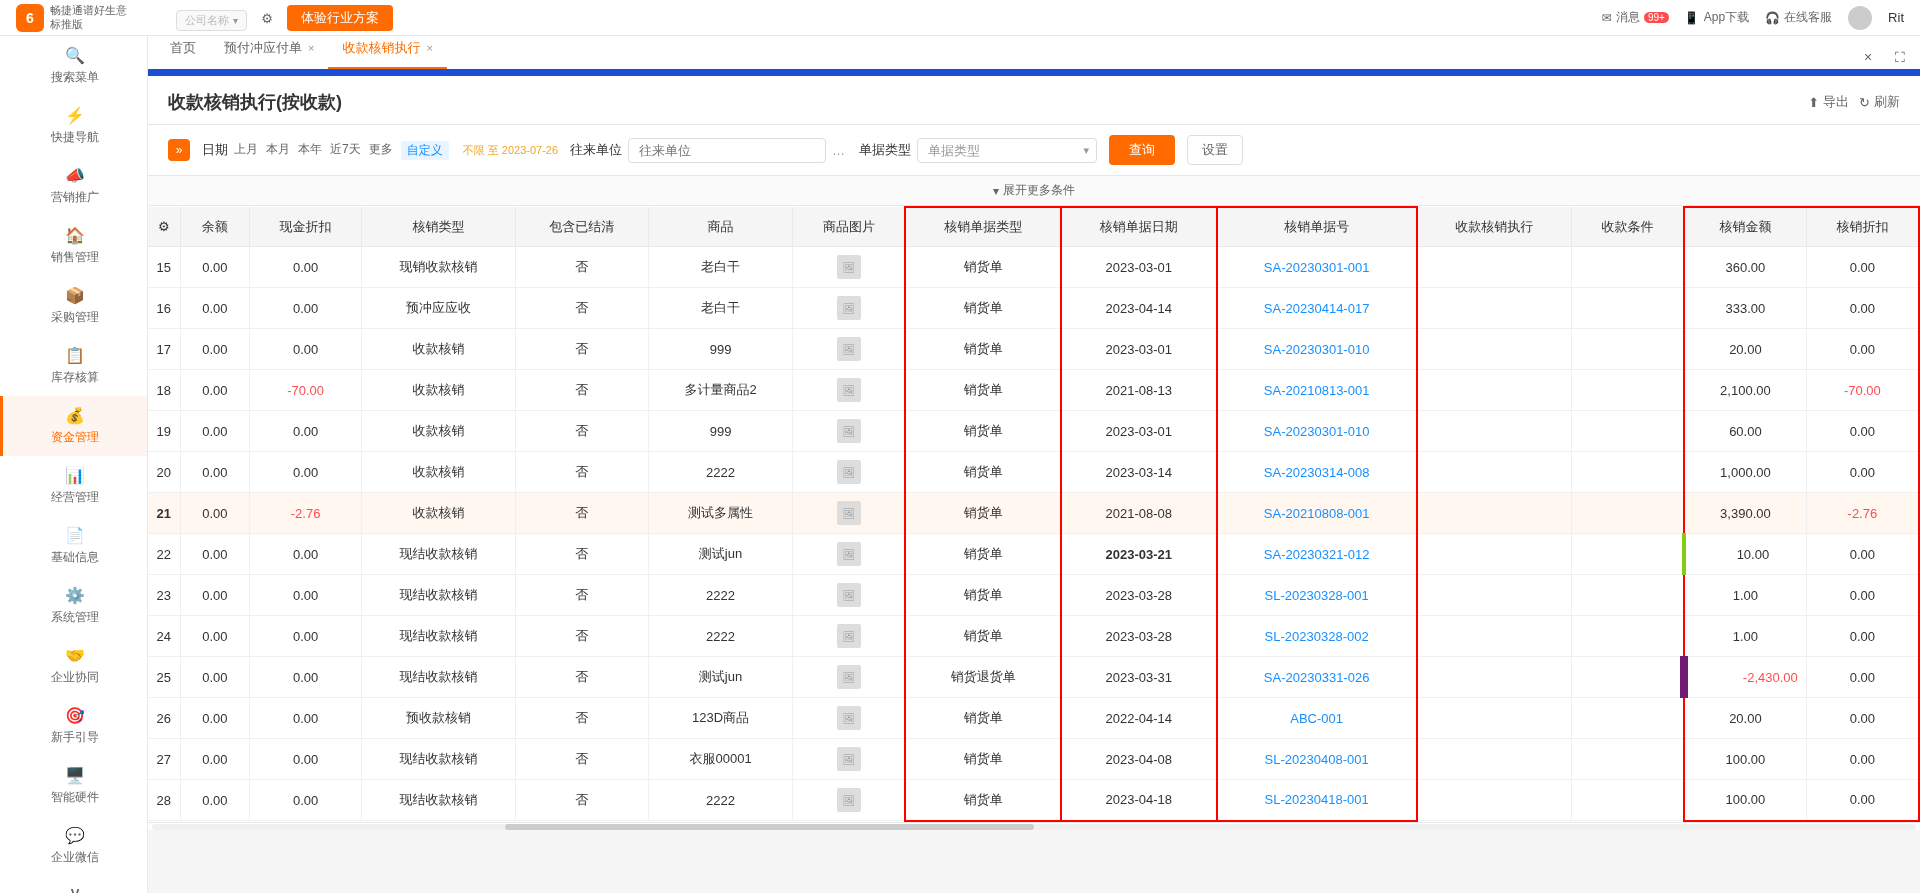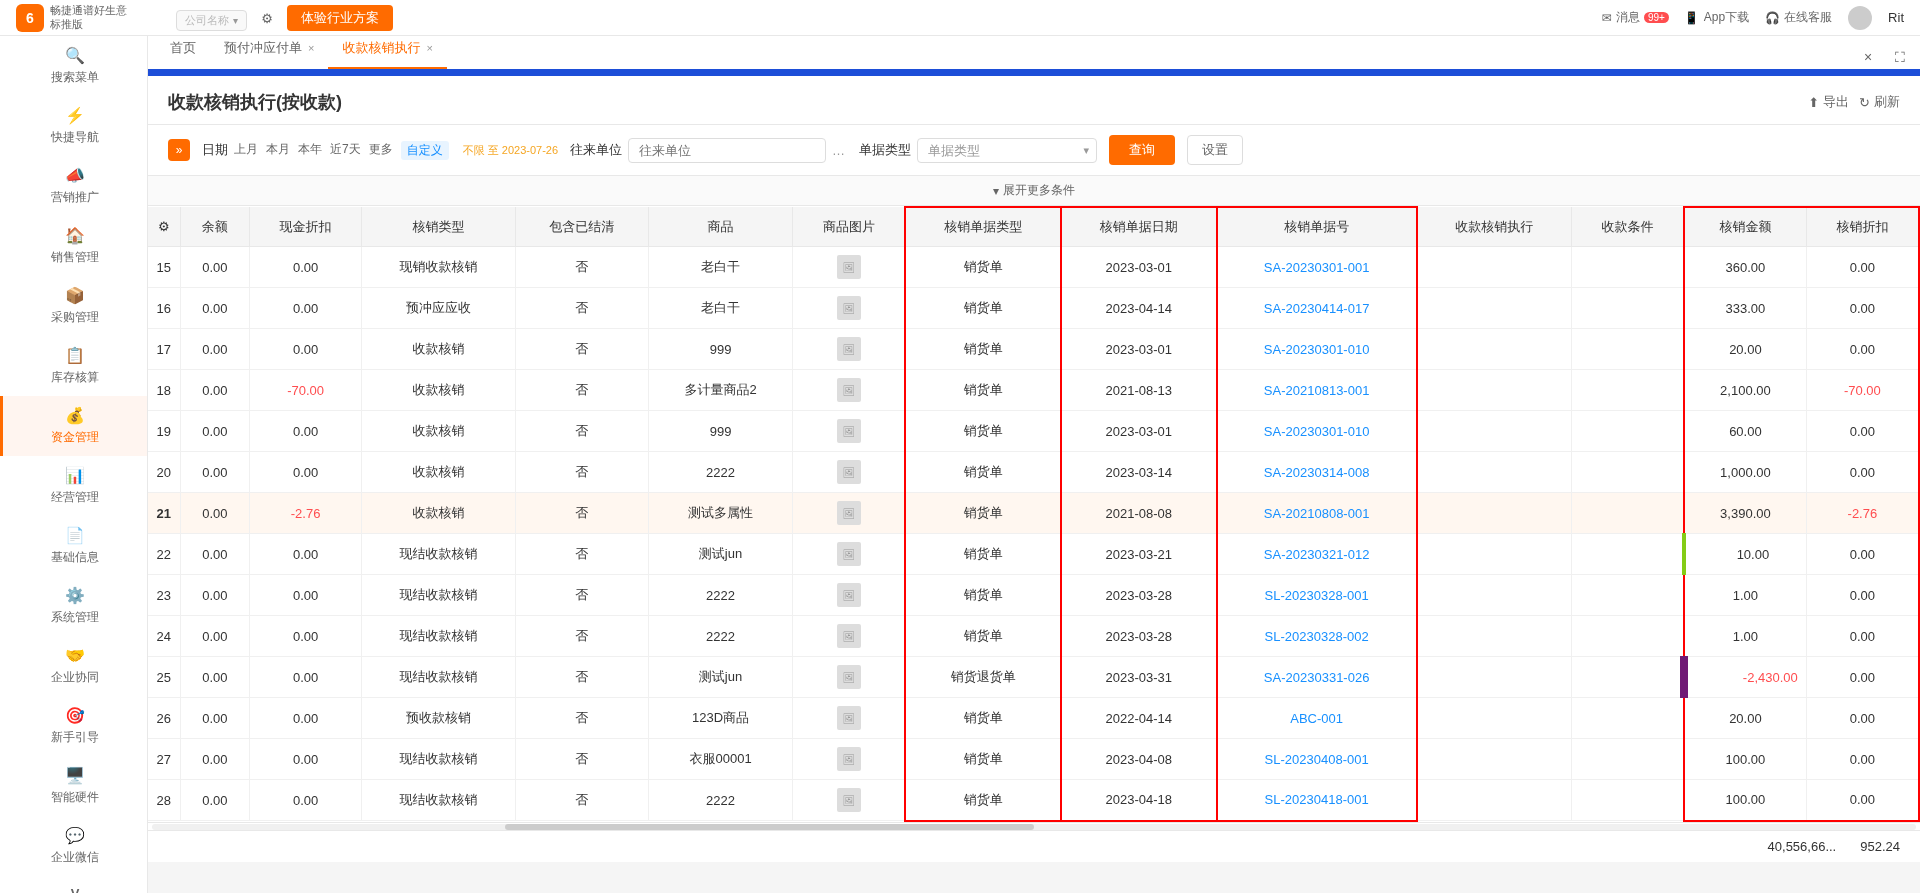--- a/index.html
+++ b/index.html
@@ -439,21 +439,21 @@
       <td>0.00</td>
       <td>现结收款核销</td>
       <td>否</td>
       <td>测试jun</td>
       <td>
         <div style="width:24px;height:24px;background:#ddd;margin:0 auto;border-radius:2px;display:flex;align-items:center;justify-content:center;font-size:10px;color:#999;">
           🖼
         </div>
       </td>
       <td style="border-left:2px solid #ff0000;border-right:2px solid #ff0000;">销货单</td>
-      <td style="border-left:2px solid #ff0000;border-right:2px solid #ff0000;">2023-03-21</td>
+      <td style="border-left:2px solid #ff0000;border-right:2px solid #ff0000;font-weight:bold;">2023-03-21</td>
       <td style="border-right:2px solid #ff0000;"><a class="text-link">SA-20230321-012</a></td>
       <td></td>
       <td></td>
       <td style="border-left:4px solid #84cc16;padding-left:22px;">10.00</td>
       <td style="border-right:2px solid #ff0000;">0.00</td>
     </tr>
               <tr>
       <td>23</td>
       <td>0.00</td>
       <td>0.00</td>
@@ -573,25 +573,17 @@
       <td style="border-left:2px solid #ff0000;border-bottom:2px solid #ff0000;">100.00</td>
       <td style="border-right:2px solid #ff0000;border-bottom:2px solid #ff0000;">0.00</td>
     </tr>
             </tbody>
         </table>
         <div class="scrollbar-row">
           <div class="scrollbar-track">
             <div class="scrollbar-thumb"></div>
           </div>
         </div>
-        <div class="table-footer">
-          <span>
-            <span>40,556,66...</span>
-          </span>
-          <span>
-            <span>952.24</span>
-          </span>
-        </div>
       </div>
 
     </div>
   </div>
 </div>
 
 </body></html>

